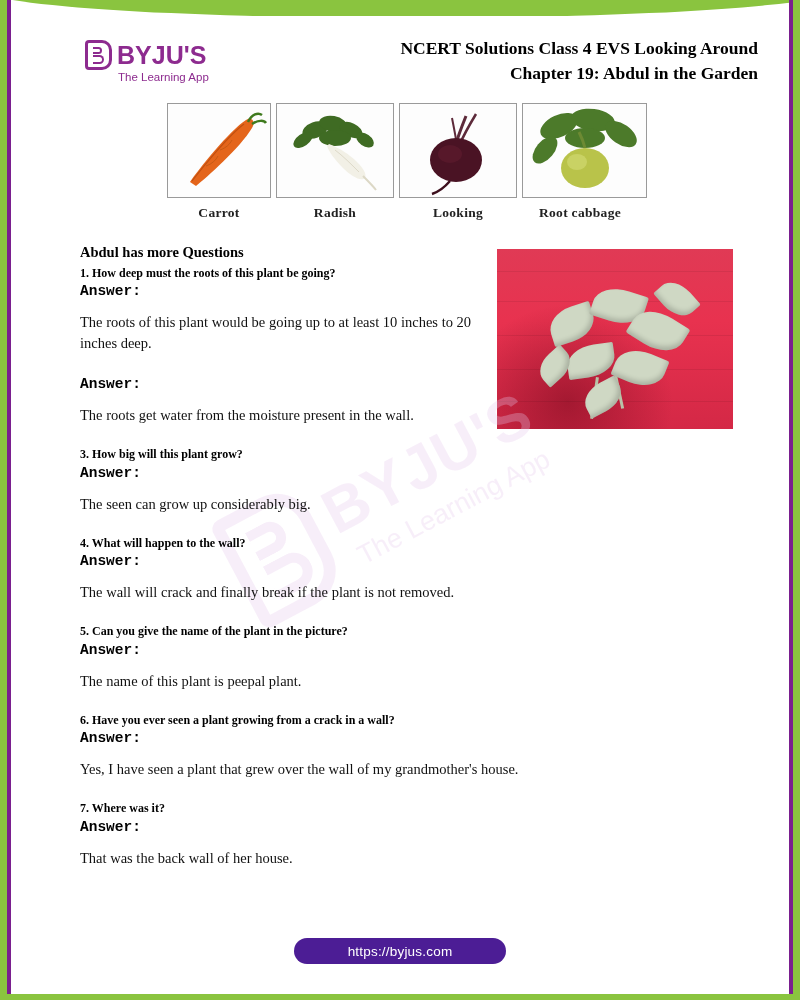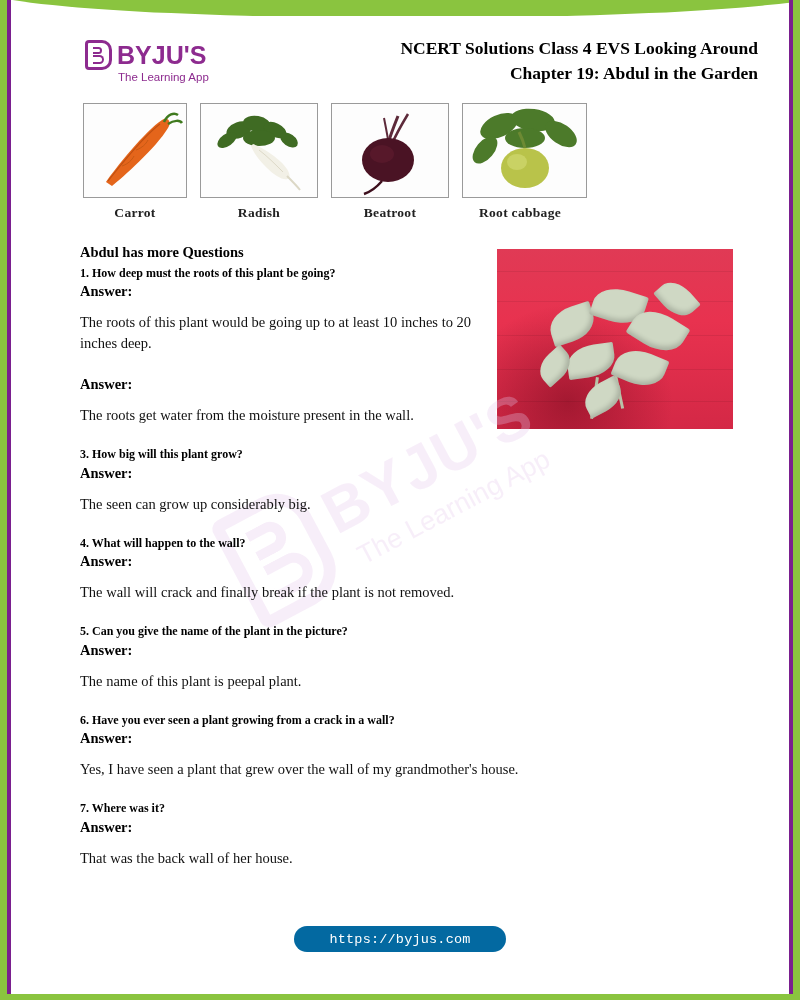--- a/index.html
+++ b/index.html
@@ -147,21 +147,22 @@
   }
 
   
   .veg-strip {
     position: absolute;
     top: 103px;
     left: 83px;
     width: 555px;
     height: 125px;
     display: flex;
-    gap: 13px;
+    gap: 5px;
+    justify-content: flex-end;
   }
   .veg-card {
     width: 104px;
     position: relative;
   }
   .veg-frame {
     width: 104px;
     height: 95px;
     border: 1px solid #9a9a9a;
     box-sizing: border-box;
@@ -203,20 +204,21 @@
     font-size: 12px;
     color: #000;
     margin: 0;
     line-height: 1.38;
   }
   .ans-label {
     font-weight: bold;
     font-size: 14.5px;
     margin: 0 0 11px 0;
     line-height: 1.38;
+    font-family: Liberation Mono, monospace;
   }
   .a {
     font-size: 14.5px;
     color: #111;
     margin: 0 0 20px 0;
     line-height: 1.45;
     max-width: 420px;
     font-family: Liberation Serif, serif;
   }
   .a.full { max-width: 640px; }
@@ -310,29 +312,29 @@
     top: 84px;
     font-family: "Liberation Sans", sans-serif;
     font-size: 27px;
     color: #e6c9ec;
     white-space: nowrap;
   }
 
   
   .footer-pill {
     position: absolute;
-    bottom: 48px;
+    bottom: 36px;
     left: 50%;
     transform: translateX(-50%);
     width: 212px;
     height: 26px;
-    background: #0369a1;
+    background: #4c1d95;
     border-radius: 13px;
     color: #ffffff;
-    font-family: Liberation Mono, monospace;
+    font-family: Liberation Sans, sans-serif;
     font-size: 13.5px;
     display: flex;
     align-items: center;
     justify-content: center;
     letter-spacing: 0.2px;
   }
 </style>
 </head>
 <body>
 
@@ -399,21 +401,21 @@
     <div class="veg-frame">
       <svg viewBox="0 0 118 95" width="118" height="95">
         <path d="M66 12 C62 22 58 32 56 40" stroke="#5d2a3a" stroke-width="3" fill="none"></path>
         <path d="M76 10 C70 20 64 30 60 40" stroke="#5d2a3a" stroke-width="2.5" fill="none"></path>
         <path d="M52 14 C54 24 56 34 57 42" stroke="#5d2a3a" stroke-width="2" fill="none"></path>
         <ellipse cx="56" cy="56" rx="26" ry="22" fill="#4a1324"></ellipse>
         <ellipse cx="50" cy="50" rx="12" ry="9" fill="#5d1b2e" opacity="0.7"></ellipse>
         <path d="M50 77 C44 84 38 88 32 90" stroke="#3d0f1d" stroke-width="2.5" fill="none"></path>
       </svg>
     </div>
-    <div class="veg-label">Beatroot</div>
+    <div class="veg-label">Looking</div>
   </div>
 
   <div class="veg-card wide2">
     <div class="veg-frame">
       <svg viewBox="0 0 125 95" width="125" height="95">
         <g fill="#4c7a2a">
           <ellipse cx="36" cy="22" rx="20" ry="11" transform="rotate(-25 36 22)"></ellipse>
           <ellipse cx="70" cy="16" rx="22" ry="11" transform="rotate(8 70 16)"></ellipse>
           <ellipse cx="98" cy="30" rx="18" ry="10" transform="rotate(35 98 30)"></ellipse>
           <ellipse cx="22" cy="46" rx="16" ry="9" transform="rotate(-50 22 46)"></ellipse>

